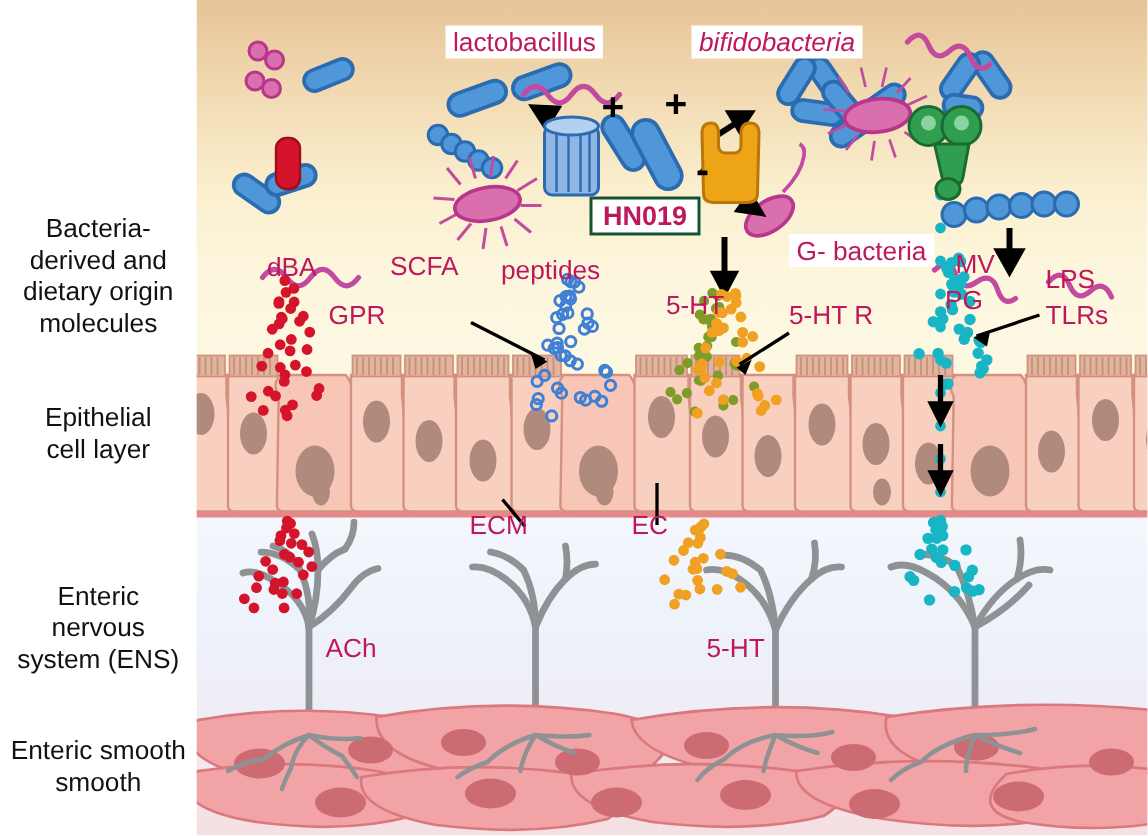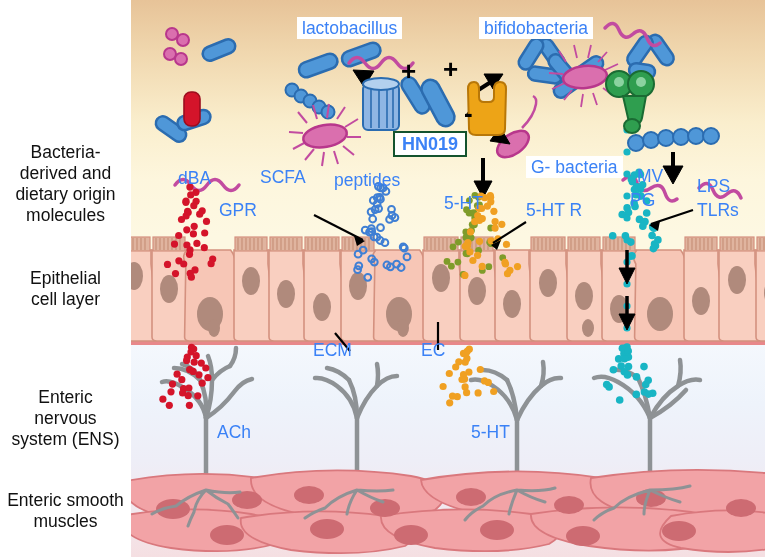--- a/index.html
+++ b/index.html
@@ -18,21 +18,21 @@
   #lumen{top:0;height:236px;
          background:linear-gradient(to bottom,#e7c398 0%,#f0d7ae 22%,#faeecd 52%,#fdf6dd 76%,#fdf8e2 100%);}
   #epi{top:236px;height:108px;background:#fdf8e2;}
   #ens{top:344px;height:213px;
        background:linear-gradient(to bottom,#f4f8fd 0%,#eef3fb 28%,#eeeef7 55%,#f2e8ee 78%,#f5dfe2 100%);}
 
   
   #basement{position:absolute;left:0;top:341px;width:634px;height:4px;background:#e8888a;}
 
   
-  .lbl{position:absolute;font-size:17.5px;line-height:20px;white-space:nowrap;color:#3b82f6;}
+  .lbl{position:absolute;font-size:17.5px;line-height:20px;white-space:nowrap;color:#be185d;}
   .boxed{background:#ffffff;padding:1px 5px;}
   .framed{background:#ffffff;border:2px solid #14532d;padding:1px 7px;font-weight:bold;font-size:18px;}
   .sign{position:absolute;font-size:26px;font-weight:bold;line-height:1;color:#000;}
 
   svg{display:block;}
   .ov{position:absolute;left:0;top:0;}
 </style>
 </head>
 <body>
 
@@ -54,21 +54,21 @@
   </div>
 
   <div class="rowlabel" style="top:387px;">
     <div>Enteric</div>
     <div>nervous</div>
     <div>system (ENS)</div>
   </div>
 
   <div class="rowlabel" style="top:490px;">
     <div>Enteric smooth</div>
-    <div>muscles</div>
+    <div>smooth</div>
   </div>
 
   <div id="panel">
 
     <div class="band" id="lumen"></div>
     <div class="band" id="epi"></div>
     <div class="band" id="ens"></div>
     <div id="basement"></div>
 
     <svg class="ov" width="634" height="557" viewBox="0 0 634 557">
@@ -880,21 +880,21 @@
         <line x1="307" y1="350" x2="307" y2="322"></line>
       </g>
       <g fill="#000">
         <polygon points="234,241 223,236 226,246"></polygon>
         <polygon points="360,245 370,240 366,250"></polygon>
         <polygon points="518,225 529,221 527,231"></polygon>
       </g>
     </svg>
 
     <div class="lbl boxed" style="left:166px;top:17px;">lactobacillus</div>
-    <div class="lbl boxed" style="left:348px;top:17px;">bifidobacteria</div>
+    <div class="lbl boxed" style="left:330px;top:17px;font-style:italic;">bifidobacteria</div>
     <div class="sign" style="left:270px;top:58px;">+</div>
     <div class="sign" style="left:312px;top:56px;">+</div>
     <div class="sign" style="left:333px;top:100px;">-</div>
     <div class="lbl framed" style="left:262px;top:131px;">HN019</div>
     <div class="lbl boxed" style="left:395px;top:156px;">G- bacteria</div>
 
     <div class="lbl" style="left:47px;top:168px;">dBA</div>
     <div class="lbl" style="left:88px;top:200px;">GPR</div>
     <div class="lbl" style="left:129px;top:167px;">SCFA</div>
     <div class="lbl" style="left:203px;top:170px;">peptides</div>

